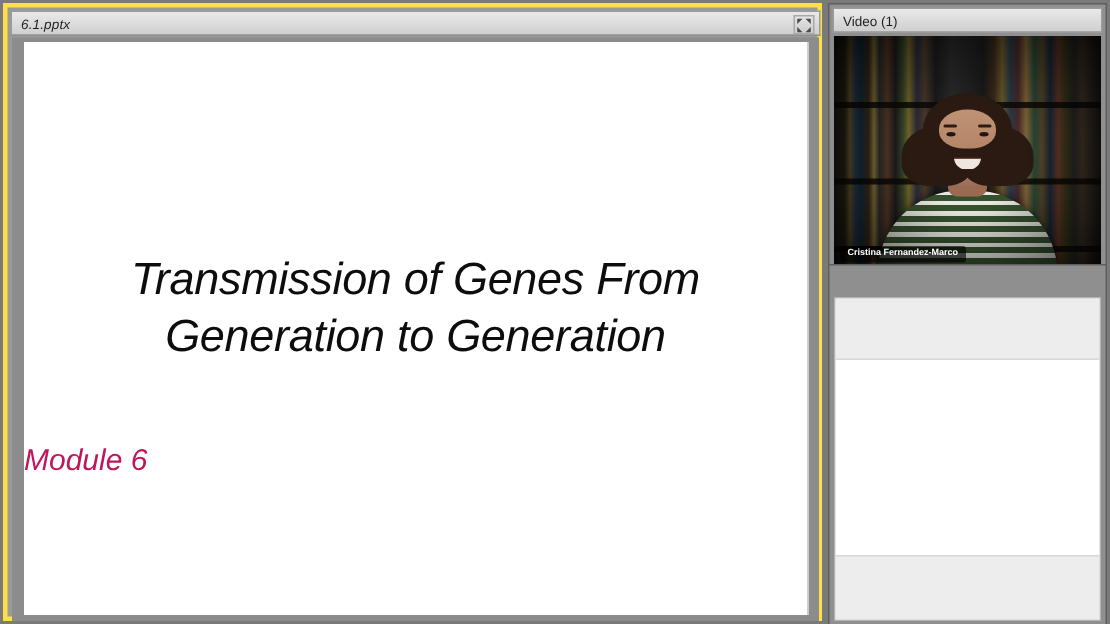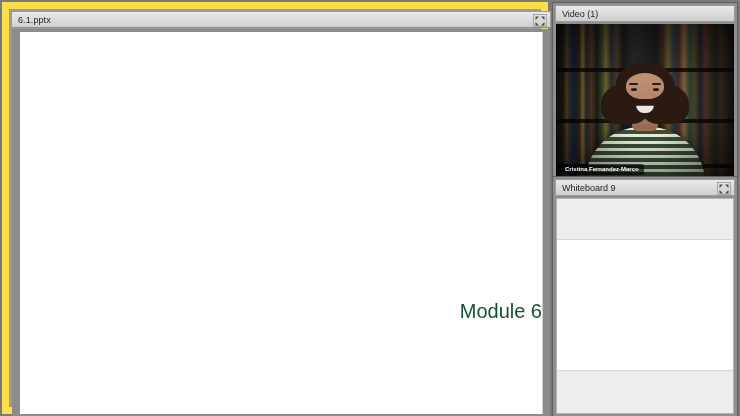--- a/index.html
+++ b/index.html
@@ -23,21 +23,22 @@
 
   
   .slide-panel {
     position: absolute;
     left: 2px;
     top: 2px;
     width: 546px;
     height: 412px;
     background: #9a9a9a;
     box-sizing: border-box;
-    border: 7px solid #fde047;
+    border: 3px solid #fde047;
+    font-style: italic;
   }
 
   .slide-titlebar {
     position: absolute;
     left: 2px;
     top: 2px;
     width: 540px;
     height: 17px;
     box-sizing: border-box;
     background: linear-gradient(to bottom, #e9e9e9 0%, #dcdcdc 50%, #cfcfcf 100%);
@@ -101,24 +102,24 @@
     font-weight: 400;
     padding: 0 28px;
     box-sizing: border-box;
     letter-spacing: -0.2px;
   }
   .slide-subtitle {
     position: absolute;
     left: 0;
     right: 0;
     top: 266px;
-    text-align: right;
+    text-align: left;
     font-size: 20px;
     line-height: 26px;
-    color: #14532d;
+    color: #be185d;
     font-weight: 400;
   }
 
   
   .right-col {
     position: absolute;
     left: 552px;
     top: 0px;
     width: 188px;
     height: 416px;
@@ -359,20 +360,21 @@
             <path d="M9.5 0.5 L6 0.5 L9.5 4 Z" fill="#4a4a4a"></path>
             <path d="M0.5 9.5 L4 9.5 L0.5 6 Z" fill="#4a4a4a"></path>
             <path d="M9.5 9.5 L6 9.5 L9.5 6 Z" fill="#4a4a4a"></path>
           </svg>
         </span>
       </div>
     </div>
 
     <div class="slide-frame">
       <div class="slide-canvas">
+        <div class="slide-title">Transmission of Genes From Generation to Generation</div>
         <div class="slide-subtitle">Module 6</div>
       </div>
     </div>
   </div>
 
   <div class="right-col">
 
     <div class="video-panel">
       <div class="panel-titlebar">
         <span class="panel-title-text">Video  (1)</span>
@@ -394,34 +396,20 @@
         <div class="eye eye-r"></div>
         <div class="mouth"></div>
 
         <div class="vignette"></div>
 
         <div class="name-tag">Cristina Fernandez-Marco</div>
       </div>
     </div>
 
     <div class="whiteboard-panel">
-      <div class="panel-titlebar">
-        <span class="panel-title-text">Whiteboard 9</span>
-
-        <div class="expand-btn">
-          <span>
-            <svg width="10" height="10" viewBox="0 0 10 10">
-              <path d="M0.5 0.5 L4 0.5 L0.5 4 Z" fill="#4a4a4a"></path>
-              <path d="M9.5 0.5 L6 0.5 L9.5 4 Z" fill="#4a4a4a"></path>
-              <path d="M0.5 9.5 L4 9.5 L0.5 6 Z" fill="#4a4a4a"></path>
-              <path d="M9.5 9.5 L6 9.5 L9.5 6 Z" fill="#4a4a4a"></path>
-            </svg>
-          </span>
-        </div>
-      </div>
 
       <div class="wb-body">
         <div class="wb-strip-top"></div>
         <div class="wb-canvas"></div>
         <div class="wb-strip-bottom"></div>
       </div>
     </div>
 
   </div>
 </div>

